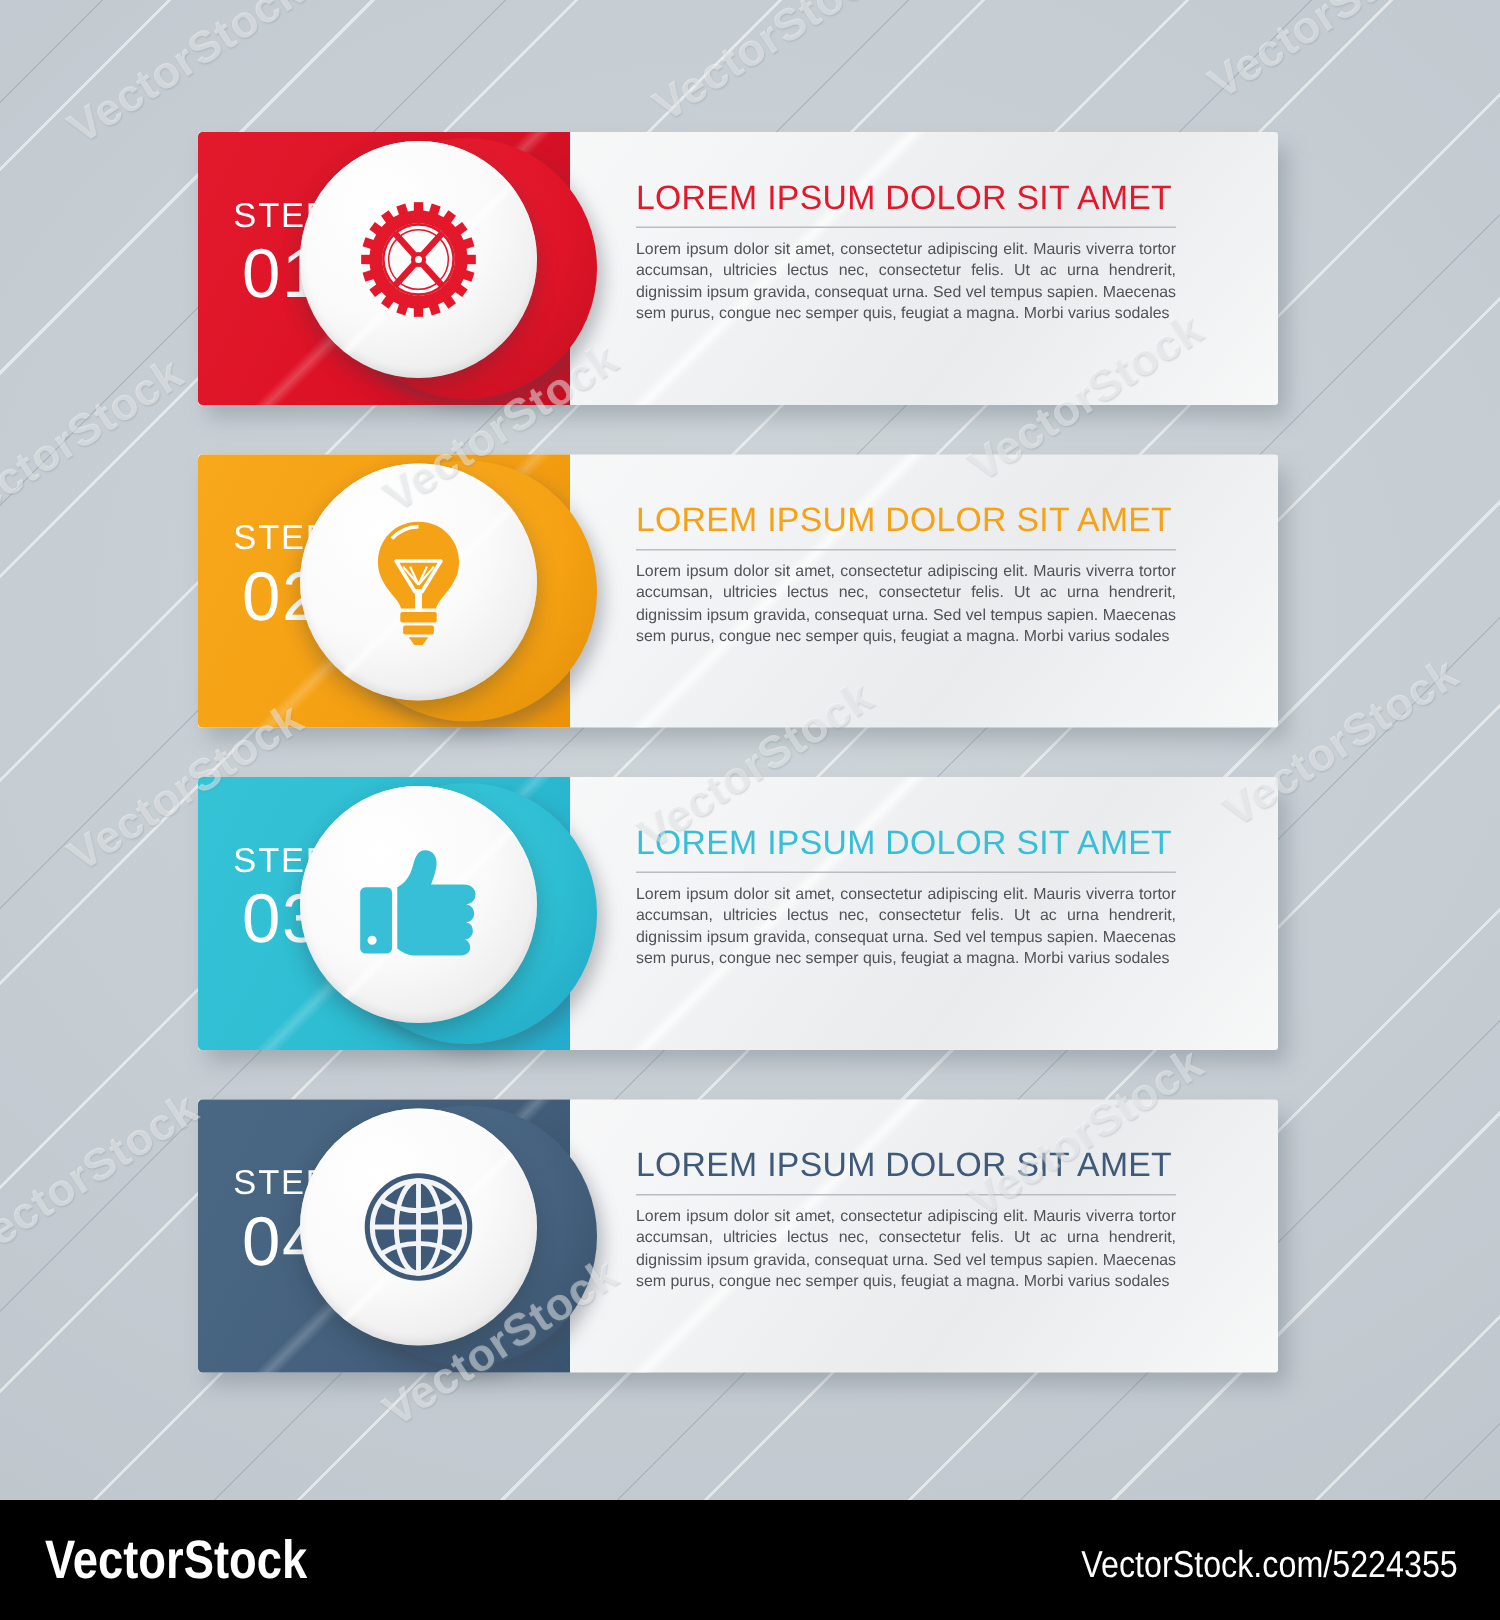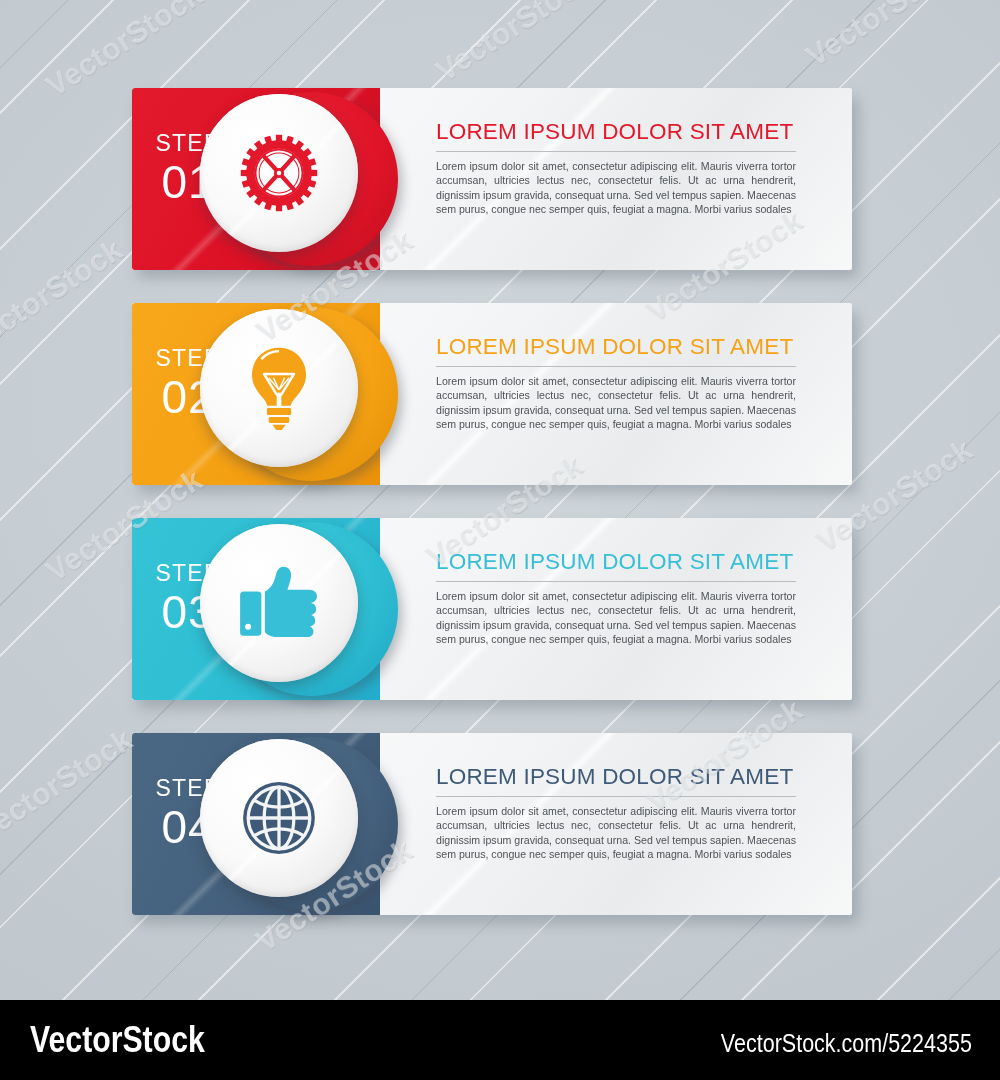--- a/index.html
+++ b/index.html
@@ -180,21 +180,21 @@
     font-size: 46px;
     font-weight: 400;
     display: block;
     margin-top: 4px;
     letter-spacing: 1px;
   }
 
   
   .text-col {
     position: absolute;
-    left: 304px;
+    left: 292px;
     top: 32px;
     width: 360px;
   }
   .headline {
     font-size: 22.5px;
     letter-spacing: 0.2px;
     font-weight: 400;
     white-space: nowrap;
     margin: 0;
     line-height: 1.1;

